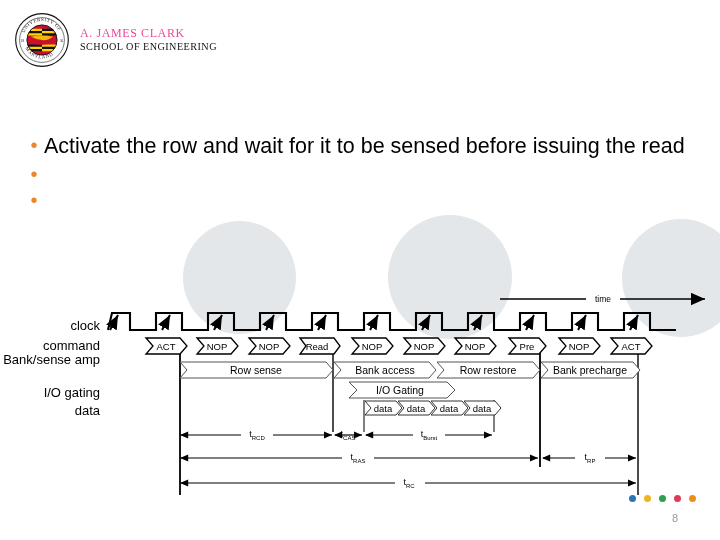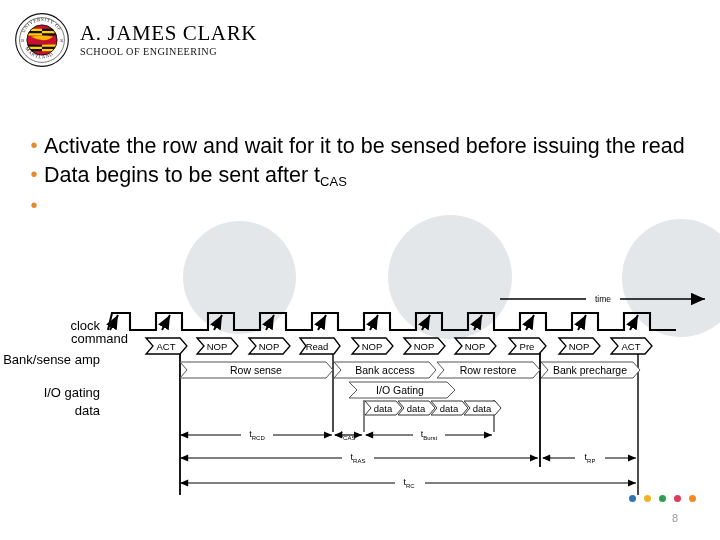--- a/index.html
+++ b/index.html
@@ -15,21 +15,21 @@
   
   .bg-circles{position:absolute;inset:0;pointer-events:none;}
   .bg-circles .c{position:absolute;border-radius:50%;background:#e3e7e9;}
 
   
   .header{position:absolute;left:14px;top:12px;display:flex;align-items:center;gap:10px;}
   .seal{width:56px;height:56px;flex:none;}
   .wordmark{display:flex;flex-direction:column;justify-content:center;line-height:1;}
   .wordmark .l1{
     font-family:"Liberation Serif","DejaVu Serif",serif;
-    font-size:21px;letter-spacing:.6px;color:#000000;font-weight:400;
+    font-size:12px;letter-spacing:.6px;color:#ec4899;font-weight:400;
   }
   .wordmark .l2{
     font-family:"Liberation Serif","DejaVu Serif",serif;
     font-size:10.2px;letter-spacing:.45px;color:#111;margin-top:3px;
   }
 
   
   .title{
     position:absolute;left:68px;top:78px;
     font-size:30px;font-weight:bold;color:#5b9bd5;
@@ -121,30 +121,29 @@
   </div>
 
 
   <div class="bullets">
     <div class="bullet">
       <span class="dot">•</span>
       <span class="btext"><span>Activate the row and wait for it to be sensed before issuing the read</span></span>
     </div>
     <div class="bullet">
       <span class="dot">•</span>
-      <span class="btext"><span>Data begins to be sent after t</span><sub>CAS</sub></span>
     </div>
     <div class="bullet">
       <span class="dot">•</span>
     </div>
   </div>
 
   <div class="diagram">
     <div class="rowlabel" style="top:36px;">clock</div>
-    <div class="rowlabel" style="top:49px;margin-left:28px;">command</div>
+    <div class="rowlabel" style="top:56px;">command</div>
     <div class="rowlabel" style="top:70px;">Bank/sense amp</div>
     <div class="rowlabel" style="top:103px;">I/O gating</div>
     <div class="rowlabel" style="top:121px;">data</div>
 
     <svg class="tdiag" width="720" height="230">
       <defs>
         <marker id="arrR" markerWidth="8" markerHeight="8" refX="7" refY="3" orient="auto">
           <path d="M0,0 L7,3 L0,6 z" fill="#000"></path>
         </marker>
         <marker id="arrL" markerWidth="8" markerHeight="8" refX="1" refY="3" orient="auto">

